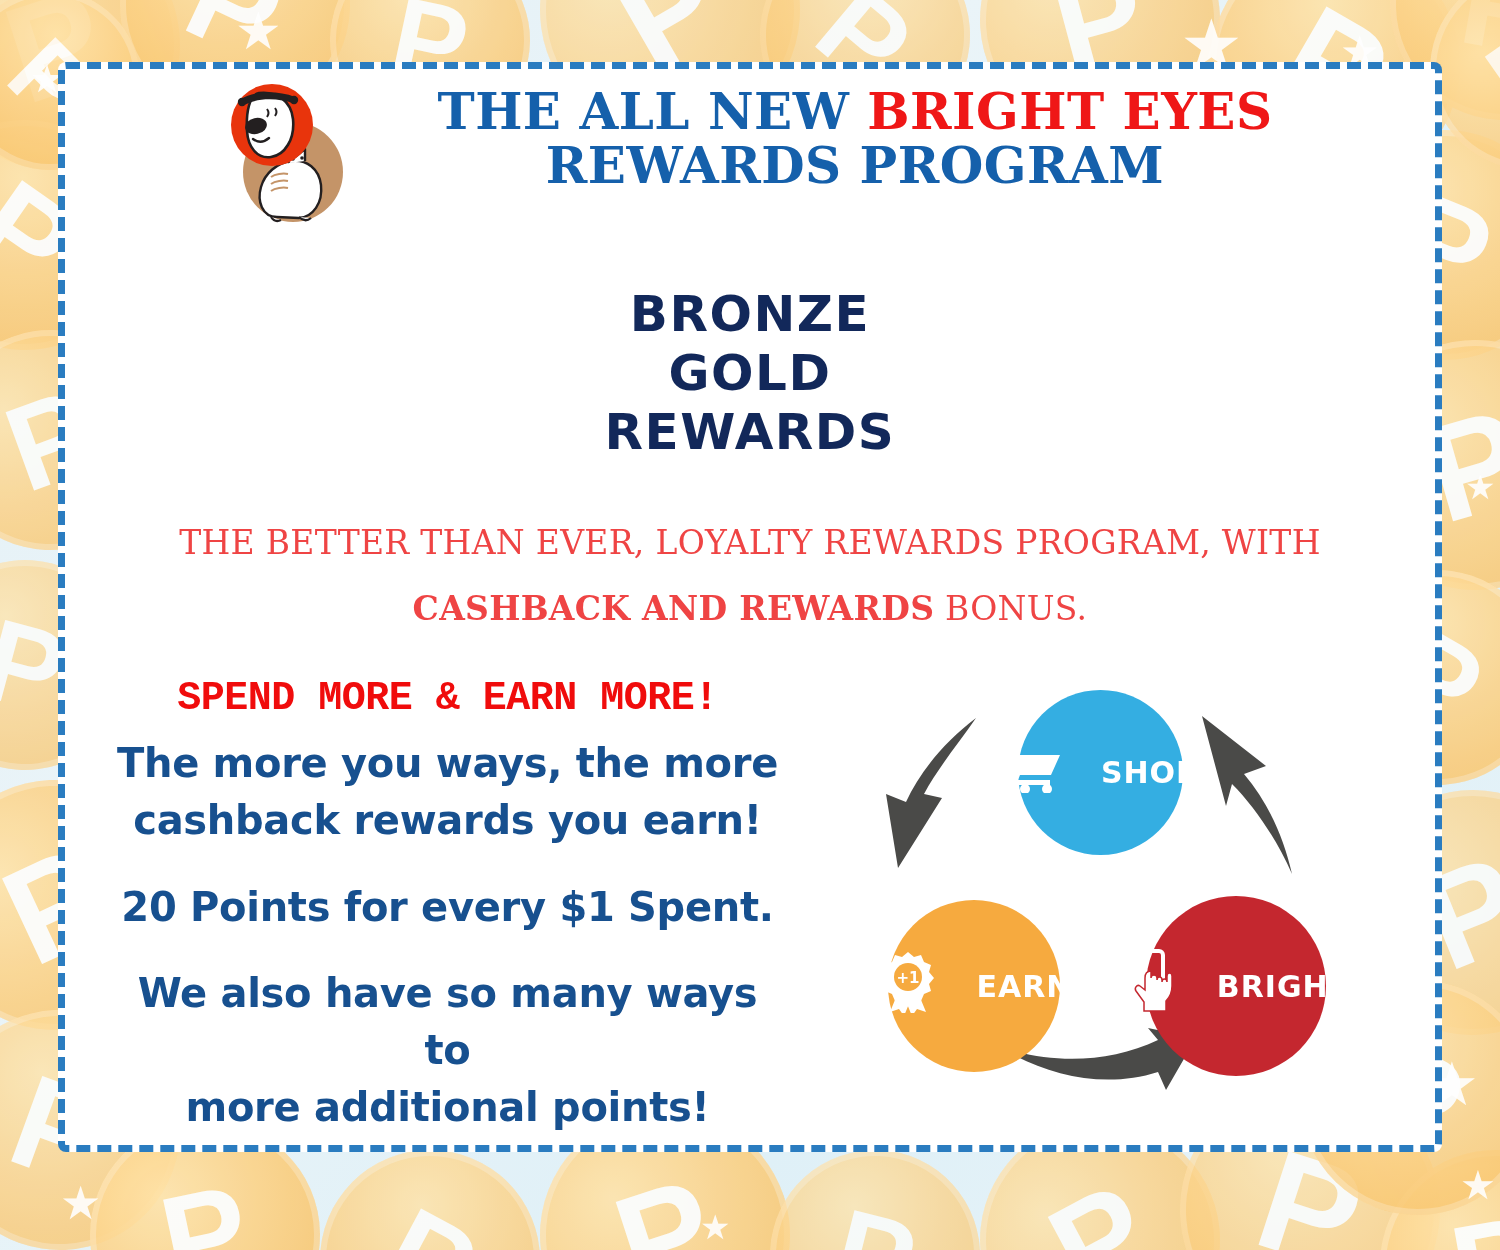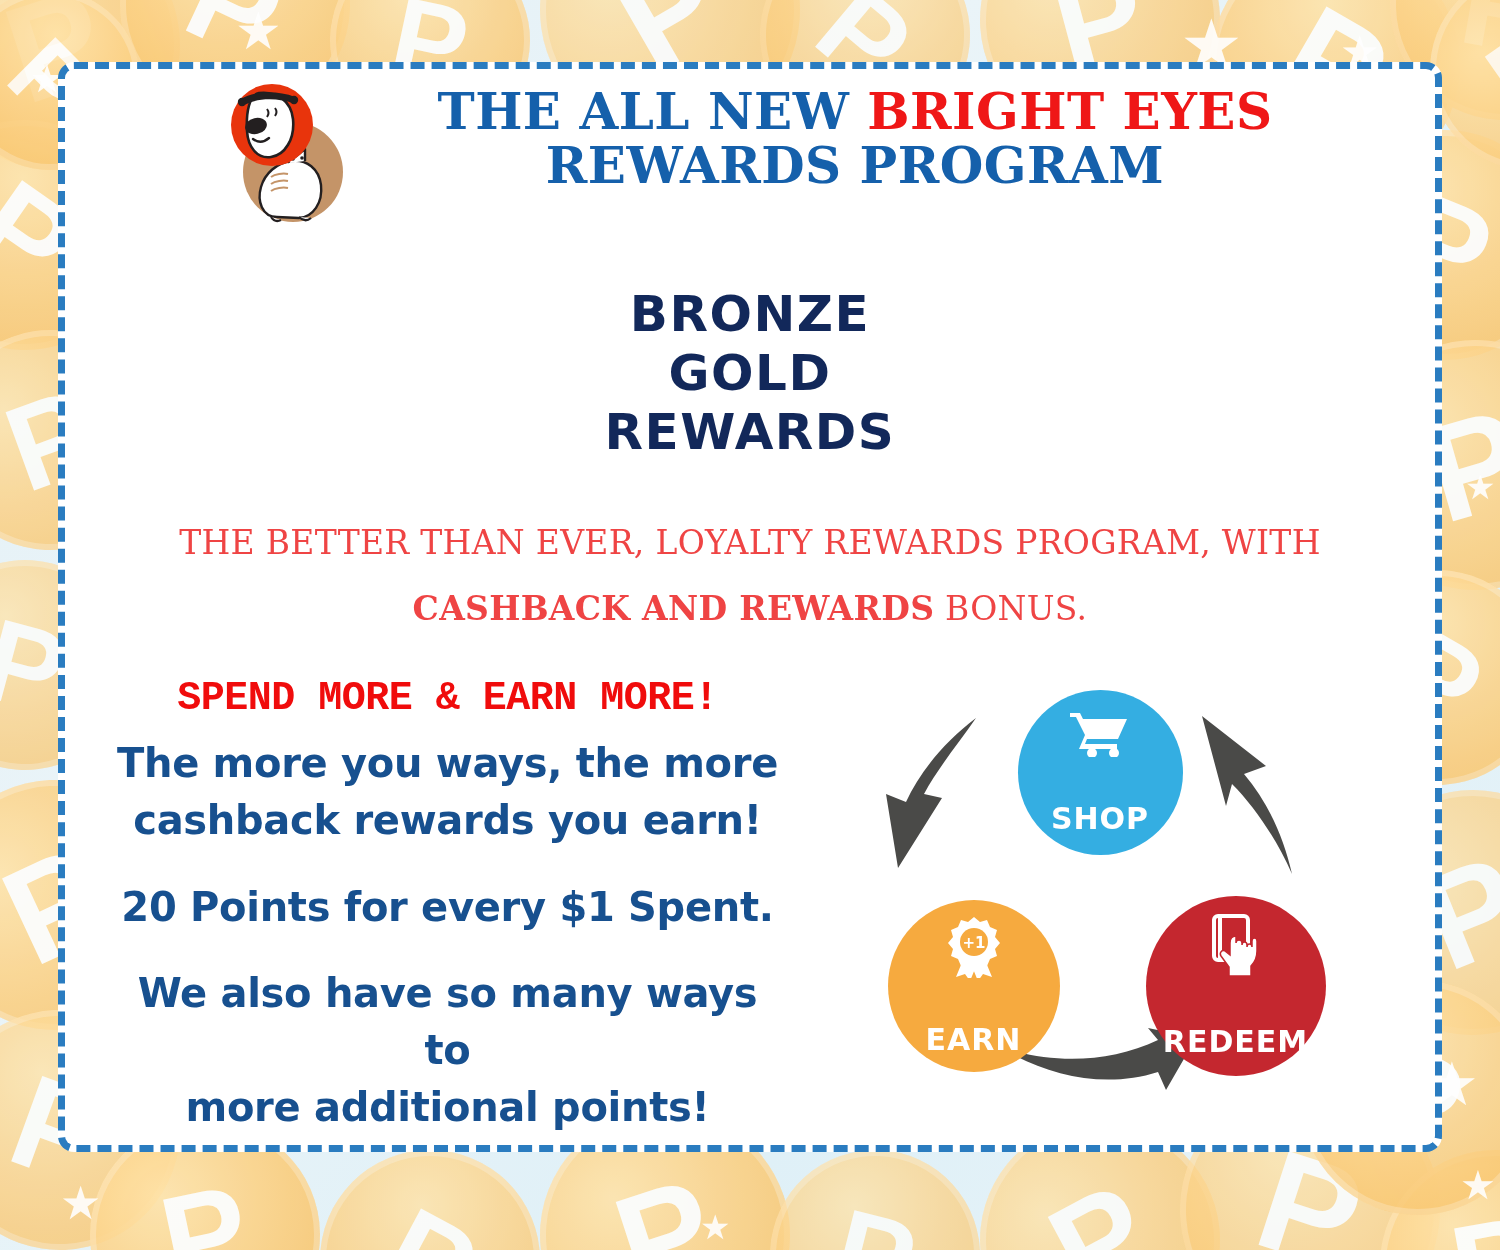--- a/index.html
+++ b/index.html
@@ -18,21 +18,21 @@
     background:radial-gradient(circle at 35% 30%,#ffe3a8 0%,#fcd287 45%,#f7c164 100%);
     box-shadow:inset 0 0 0 6px rgba(255,255,255,.25);
     display:flex;align-items:center;justify-content:center;}
   .coin::after{content:"P";color:#fff;font-weight:bold;
     font-family:"Liberation Sans",sans-serif;opacity:.95;}
   .star{position:absolute;color:#ffffff;line-height:1;opacity:.9;}
 
   
   #card{
     position:absolute;left:58px;top:62px;width:1384px;height:1090px;
-    background:#ffffff;border-radius:16px;
+    background:#ffffff;border-radius:8px;
     border:7px dashed #2a7cc0;
     box-sizing:border-box;
   }
 
   
   #header{position:relative;height:190px;}
   #logo{position:absolute;left:150px;top:8px;width:140px;height:150px;}
   #title-block{position:absolute;left:290px;top:16px;width:1000px;text-align:center;}
   .title-line{
     font-family:"DejaVu Serif","Liberation Serif",serif;
@@ -70,21 +70,21 @@
   .pitch{
     font-family:"DejaVu Sans","Liberation Sans",sans-serif;
     font-weight:bold;font-size:40px;line-height:1.42;color:#17508f;
     letter-spacing:-.3px;
   }
   .pitch.sp1{margin-top:30px;}
   .pitch.sp2{margin-top:30px;}
 
   
   #cycle{position:relative;width:440px;height:420px;margin:12px auto 0 auto;}
-  .node{position:absolute;border-radius:50%;display:flex;flex-direction:column;
+  .node{position:absolute;border-radius:50%;display:flex;flex-direction:row;
         align-items:center;justify-content:center;color:#fff;gap:36px;}
   .node-label{
     font-family:"DejaVu Sans","Liberation Sans",sans-serif;
     font-weight:bold;font-size:30px;letter-spacing:1px;color:#fff;
   }
   #node-shop{left:130px;top:2px;width:165px;height:165px;background:#34AEE2;}
   #node-earn{left:0px;top:212px;width:172px;height:172px;background:#F6AA3F;}
   #node-redeem{left:258px;top:208px;width:180px;height:180px;background:#C4272F;}
   .node-icon{margin-bottom:4px;}
   .arrow{position:absolute;}
@@ -239,19 +239,19 @@
         </div>
 
         <div class="node" id="node-redeem">
           <span class="node-icon">
             <svg width="60" height="66" viewBox="0 0 60 66">
               <rect x="8" y="2" width="34" height="44" rx="4" fill="none" stroke="#fff" stroke-width="4"></rect>
               <path d="M14 2 v44" stroke="#fff" stroke-width="4"></path>
               <path d="M30 22 c-4 0 -6 3 -6 7 v12 l-5 -4 c-3 -2 -6 2 -4 5 l8 11 v9 h22 v-10 c4 -4 6 -9 6 -15 v-10 c0 -4 -5 -4 -5 0 v6 c0 -4 -5 -4 -5 0 v-2 c0 -4 -5 -4 -5 0 v-2 c0 -4 -6 -4 -6 0 z" fill="#fff" stroke="#C4272F" stroke-width="1.5"></path>
             </svg>
           </span>
-          <span class="node-label">REDEEM</span>
+          <span class="node-label">BRIGHT</span>
         </div>
 
       </div>
     </div>
   </div>
 </div>
 
 </body></html>

